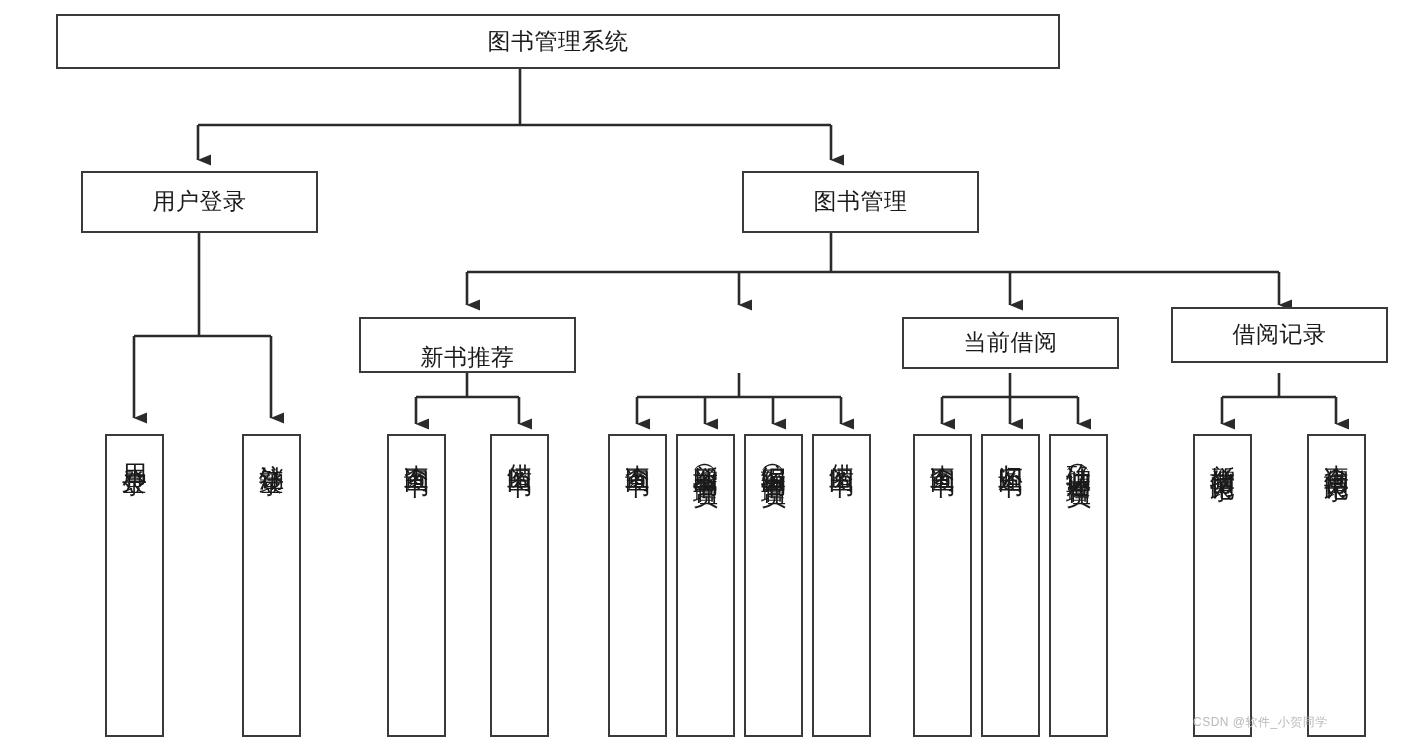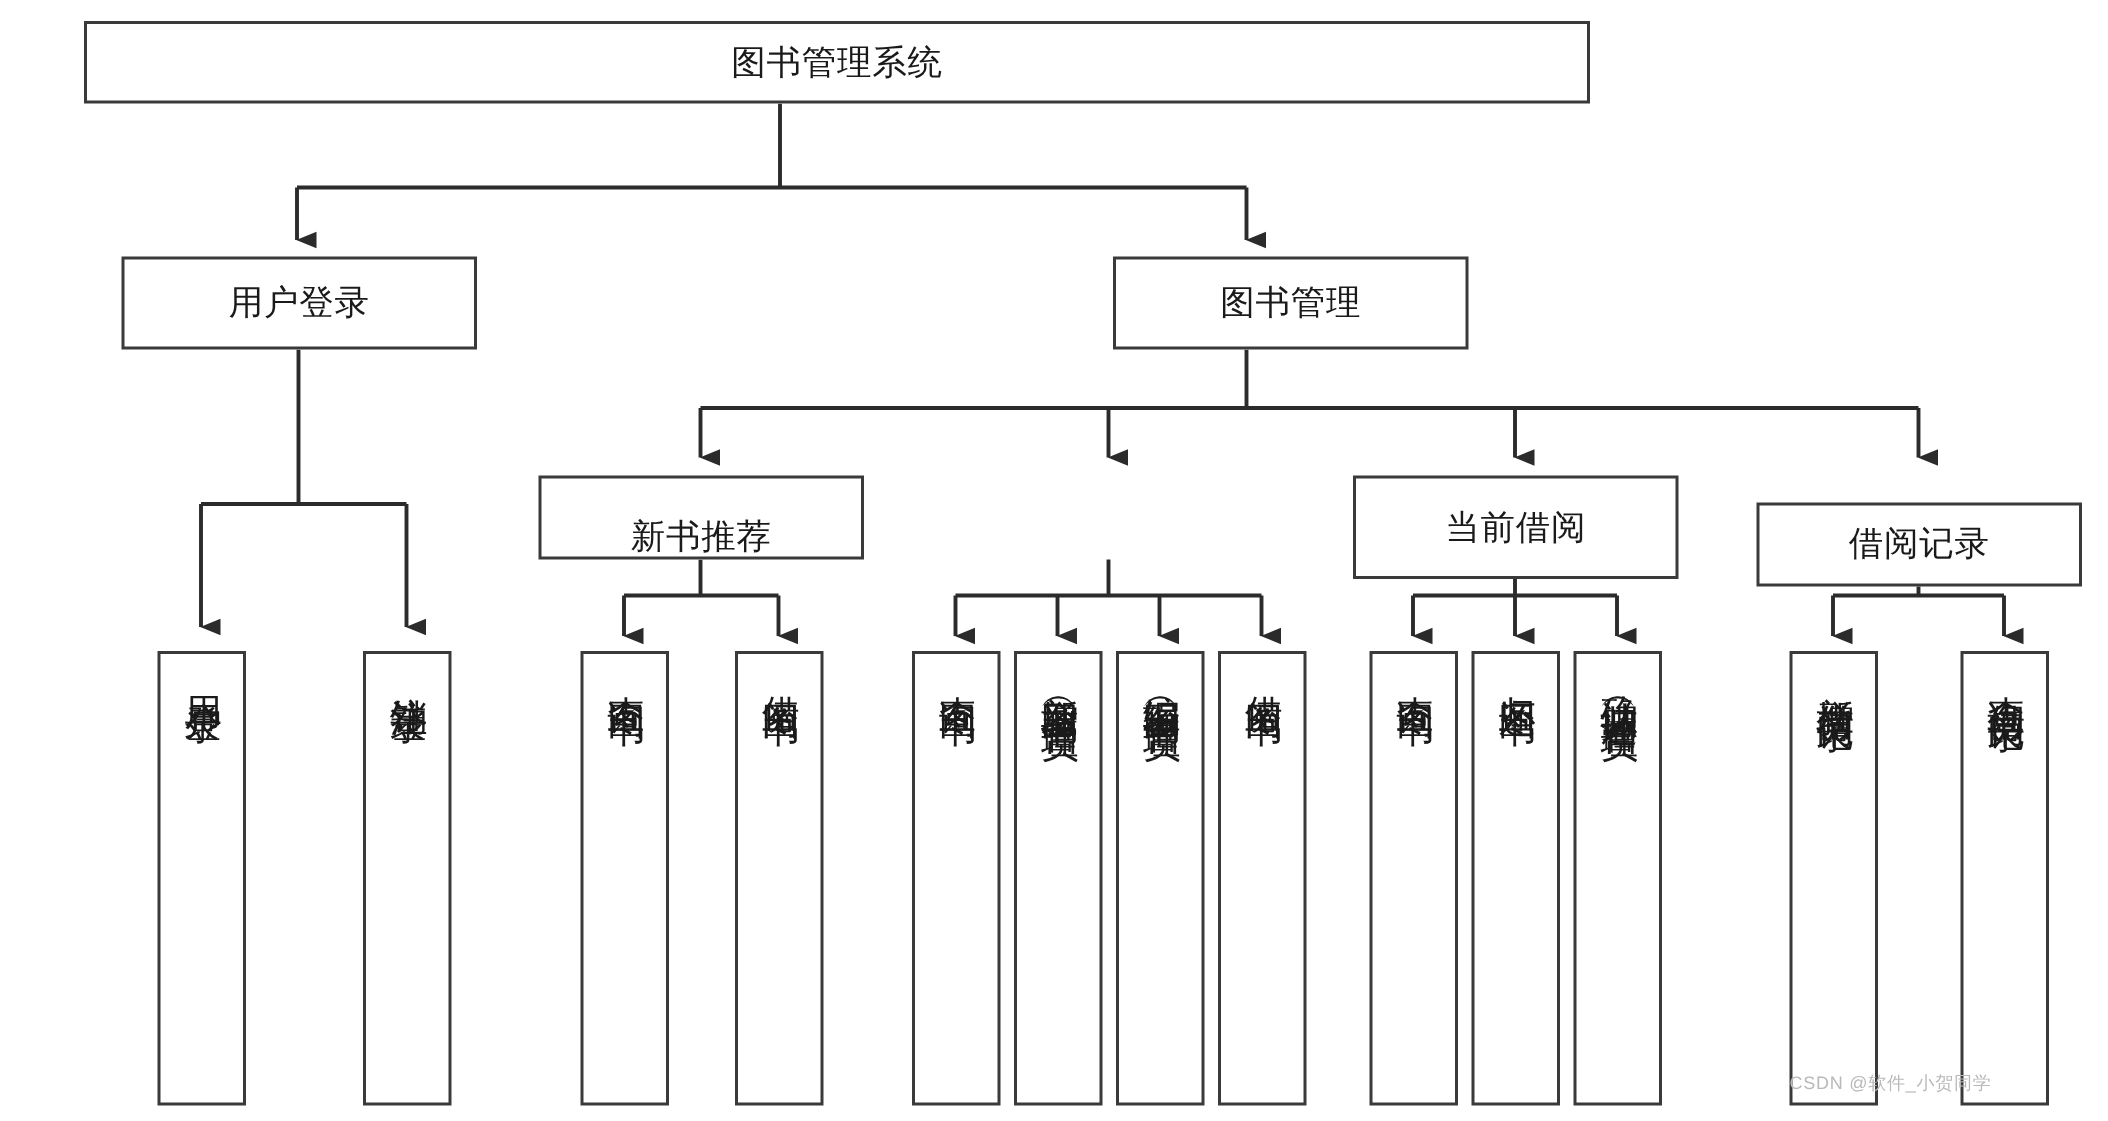--- a/index.html
+++ b/index.html
@@ -134,25 +134,25 @@
 
   <div class="node horiz" style="left:712px; top:171px; width:237px; height:62px;margin-left:30px;">
     <span class="label">图书管理</span>
   </div>
 
   <div class="node horiz" style="left:359px; top:317px; width:217px; height:56px;align-items:flex-end;">
     <span class="label">新书推荐</span>
   </div>
 
 
-  <div class="node horiz" style="left:902px; top:317px; width:217px; height:69px;">
+  <div class="node horiz" style="left:902px; top:317px; width:217px; height:52px;">
     <span class="label">当前借阅</span>
   </div>
 
-  <div class="node horiz" style="left:1171px; top:335px; width:217px; height:56px;">
+  <div class="node horiz" style="left:1171px; top:307px; width:217px; height:56px;">
     <span class="label">借阅记录</span>
   </div>
 
   <div class="node vert" style="left:105px; top:434px; width:59px; height:303px;">
     <span class="label">用户登录</span>
   </div>
 
   <div class="node vert" style="left:242px; top:434px; width:59px; height:303px;">
     <span class="label">注销登录</span>
   </div>

